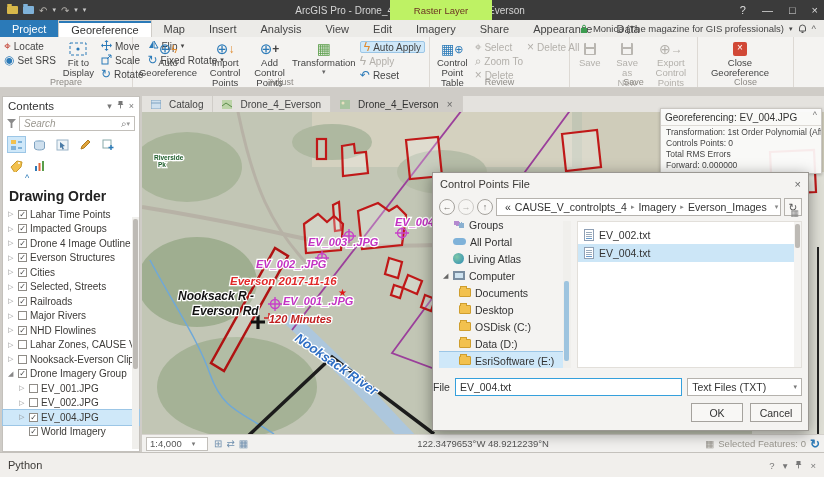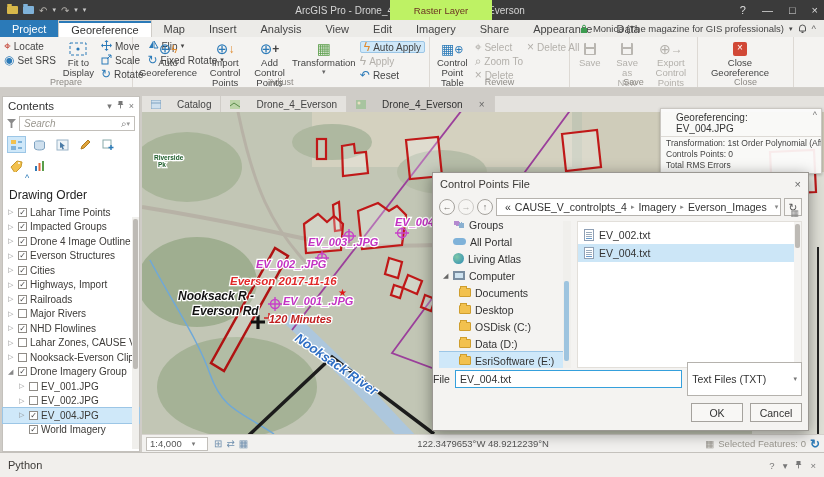--- a/index.html
+++ b/index.html
@@ -49,46 +49,46 @@
   .phead .sp{flex:1}
   .picon{color:#777;font-size:9px;margin-left:5px;cursor:pointer}
   .srow{display:flex;align-items:center;margin:2px 4px;gap:3px}
   .funnel{width:9px;height:9px;background:#8a8a8a;clip-path:polygon(0 0,100% 0,60% 45%,60% 100%,40% 100%,40% 45%)}
   .sbox{flex:1;border:1px solid #c2bfba;height:15px;display:flex;align-items:center;padding:0 4px;color:#9a978f;font-style:italic;background:#fff}
   .sbox .sp{flex:1}
   .tools{display:flex;flex-wrap:wrap;gap:4px;padding:3px 4px 0;width:120px}
   .tool{width:19px;height:17px;display:flex;align-items:center;justify-content:center;border:1px solid transparent;cursor:pointer}
   .tool.sel{background:#cfe8f9;border-color:#9cc6e6}
   .caret{color:#2b7ab8;font-size:9px;text-align:left;padding-left:22px;height:9px;line-height:8px}
-  .dorder{font-weight:normal;font-size:12px;padding:5px 6px 3px;color:#222}
+  .dorder{font-weight:bold;font-size:14px;padding:5px 6px 3px;color:#222}
   .lrow{display:flex;align-items:center;height:14.5px;padding-left:5px;gap:3px;white-space:nowrap;cursor:pointer}
   .lrow .ar{width:7px;color:#888;font-size:7px}
   .lrow.ind{padding-left:16px}
   .lrow.sel{background:#cfe8f9;outline:1px solid #9cc6e6}
   .cb{width:9px;height:9px;border:1px solid #8f8c87;background:#fff;font-size:8px;line-height:8px;text-align:center;color:#444;flex:none}
   .ltext{color:#3c3a37;font-size:10px}
   .vscroll{position:absolute;right:0;top:120px;bottom:2px;width:7px;background:#f0efec}
   .vthumb{position:absolute;left:1px;width:5px;background:#bdbab5;border-radius:2px}
 
   
   .mapview{position:absolute;left:142px;top:96px;right:0;bottom:25px}
   .mtabs{display:flex;height:16px;background:#e4e2de;font-size:10px;color:#444;align-items:stretch}
-  .mtab{display:flex;align-items:center;gap:16px;padding:0 9px;border-right:1px solid #d0cdc8;cursor:pointer}
+  .mtab{display:flex;align-items:center;gap:8px;padding:0 9px;border-right:1px solid #d0cdc8;cursor:pointer}
   .mtab.active{background:#cfccc7;color:#333}
   .mapcanvas{position:absolute;left:0;top:16px;right:0;bottom:18px;overflow:hidden;background:#c3c7b6}
   .statusbar{position:absolute;left:0;bottom:0;right:0;height:18px;background:#f2f1ef;border-top:1px solid #d5d2cd;display:flex;align-items:center;font-size:9.5px;color:#555}
   .scalebox{display:flex;align-items:center;border:1px solid #c2bfba;background:#fff;height:14px;margin-left:4px;padding:0 3px;gap:10px;width:62px}
   .sicons{display:flex;gap:4px;margin-left:6px;color:#6f8fae;font-size:10px}
   .coords{position:absolute;left:0;right:0;text-align:center;pointer-events:none}
   .selfeat{display:flex;align-items:center;gap:4px;margin-left:auto;color:#9a978f;padding-right:4px}
   .sync{color:#2b7ab8;font-weight:bold;font-size:12px}
 
   
   .georef{position:absolute;left:660px;top:108px;width:162px;height:66px;background:rgba(252,252,252,.93);border:1px solid #cac7c2;box-shadow:0 1px 3px rgba(0,0,0,.25);font-size:8.5px;color:#444;z-index:5}
-  .georef h4{font-size:10px;font-weight:normal;color:#333;padding:3px 15px 2px;border-bottom:1px solid #dddad5}
+  .georef h4{font-size:10px;font-weight:normal;color:#333;padding:3px 4px 2px;border-bottom:1px solid #dddad5}
   .georef .ln{padding:1px 5px 0;white-space:nowrap;overflow:hidden}
   .georef .chev{position:absolute;right:4px;top:1px;color:#777;font-size:9px}
 
   
   .dialog{position:absolute;left:432px;top:172px;width:377px;height:259px;background:#f4f3f1;border:1px solid #9a9792;box-shadow:0 3px 14px rgba(0,0,0,.4);z-index:10;font-size:10.5px}
   .dtitle{height:22px;display:flex;align-items:center;padding:0 7px;font-size:11px;color:#3c3a37}
   .dtitle .sp{flex:1}
   .dnav{display:flex;align-items:center;gap:3px;padding:0 6px;height:24px}
   .navbtn{width:16px;height:16px;border-radius:50%;border:1px solid #a5a29d;color:#7a7772;font-size:9px;display:flex;align-items:center;justify-content:center;background:#f8f7f5;cursor:pointer}
   .crumbbox{flex:1;height:18px;border:1px solid #b5b2ad;background:#fff;display:flex;align-items:center;gap:4px;padding:0 4px;white-space:nowrap;overflow:hidden}
@@ -103,21 +103,21 @@
   .trow.cut{margin-top:-6px}
   .treescroll{position:absolute;right:0;top:0;bottom:0;width:8px;background:#f0efec}
   .treescroll .vthumb{background:#9ec4df}
   .dfiles{flex:1;position:relative;background:#fff;border:1px solid #e2dfda;margin-left:6px;padding-top:4px}
   .frow{display:flex;align-items:center;gap:5px;height:18px;padding-left:6px;cursor:pointer}
   .frow.sel{background:#cce6f7}
   .fview{position:absolute;right:2px;top:-14px;color:#888;font-size:9px}
   .fscroll{position:absolute;right:0;top:0;bottom:0;width:7px;background:#f4f3f1}
   .dname{position:absolute;left:0;right:6px;bottom:34px;display:flex;align-items:center;justify-content:flex-end;gap:5px}
   .nfield{width:238px;height:18px;border:1px solid #35a0dc;background:#fff;display:flex;align-items:center;padding:0 4px}
-  .tfield{width:120px;height:18px;border:1px solid #b5b2ad;background:#fff;display:flex;align-items:center;padding:16px 4px}
+  .tfield{width:120px;height:18px;border:1px solid #b5b2ad;background:#fff;display:flex;align-items:center;padding:0 4px}
   .tfield .sp{flex:1}
   .dbtns{position:absolute;right:6px;bottom:8px;display:flex;gap:7px}
   .dbtn{width:52px;height:19px;border:1px solid #a5a29d;background:#f8f7f5;display:flex;align-items:center;justify-content:center;cursor:pointer}
 
   
   .i-folder{display:inline-block;width:12px;height:9px;background:#f2c14e;border:1px solid #cf9e2e;border-radius:1px;position:relative;flex:none}
   .i-folder:before{content:"";position:absolute;left:0;top:-3px;width:5px;height:2px;background:#f2c14e;border:1px solid #cf9e2e;border-bottom:none}
   .i-file{display:inline-block;width:10px;height:12px;background:#fff;border:1px solid #8fa0b5;position:relative;flex:none}
   .i-file:before{content:"";position:absolute;left:1px;top:2px;width:6px;height:1px;background:#9ab;box-shadow:0 2px 0 #9ab,0 4px 0 #9ab,0 6px 0 #69c}
   .i-cloud{display:inline-block;width:13px;height:7px;background:#7fb2d9;border-radius:4px;position:relative;flex:none}
@@ -442,21 +442,21 @@
         <span class="ltext">Everson Structures</span>
       </div>
     <div class="lrow">
         <span class="ar">▷</span>
         <span class="cb">✓</span>
         <span class="ltext">Cities</span>
       </div>
     <div class="lrow">
         <span class="ar">▷</span>
         <span class="cb">✓</span>
-        <span class="ltext">Highways, Import</span>
+        <span class="ltext">Selected, Streets</span>
       </div>
     <div class="lrow">
         <span class="ar">▷</span>
         <span class="cb">✓</span>
         <span class="ltext">Railroads</span>
       </div>
     <div class="lrow">
         <span class="ar">▷</span>
         <span class="cb"></span>
         <span class="ltext">Major Rivers</span>

